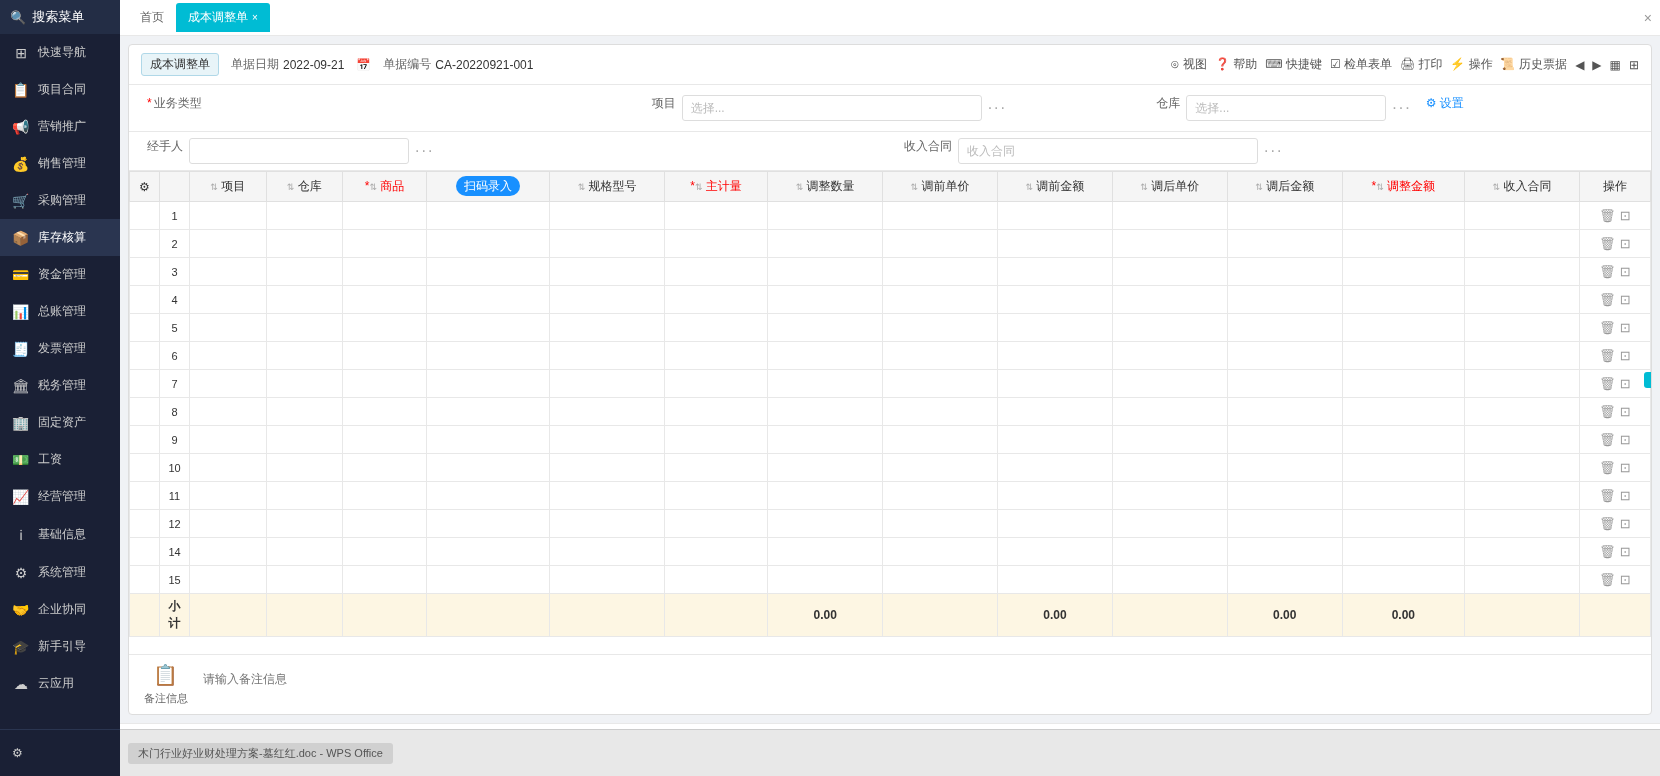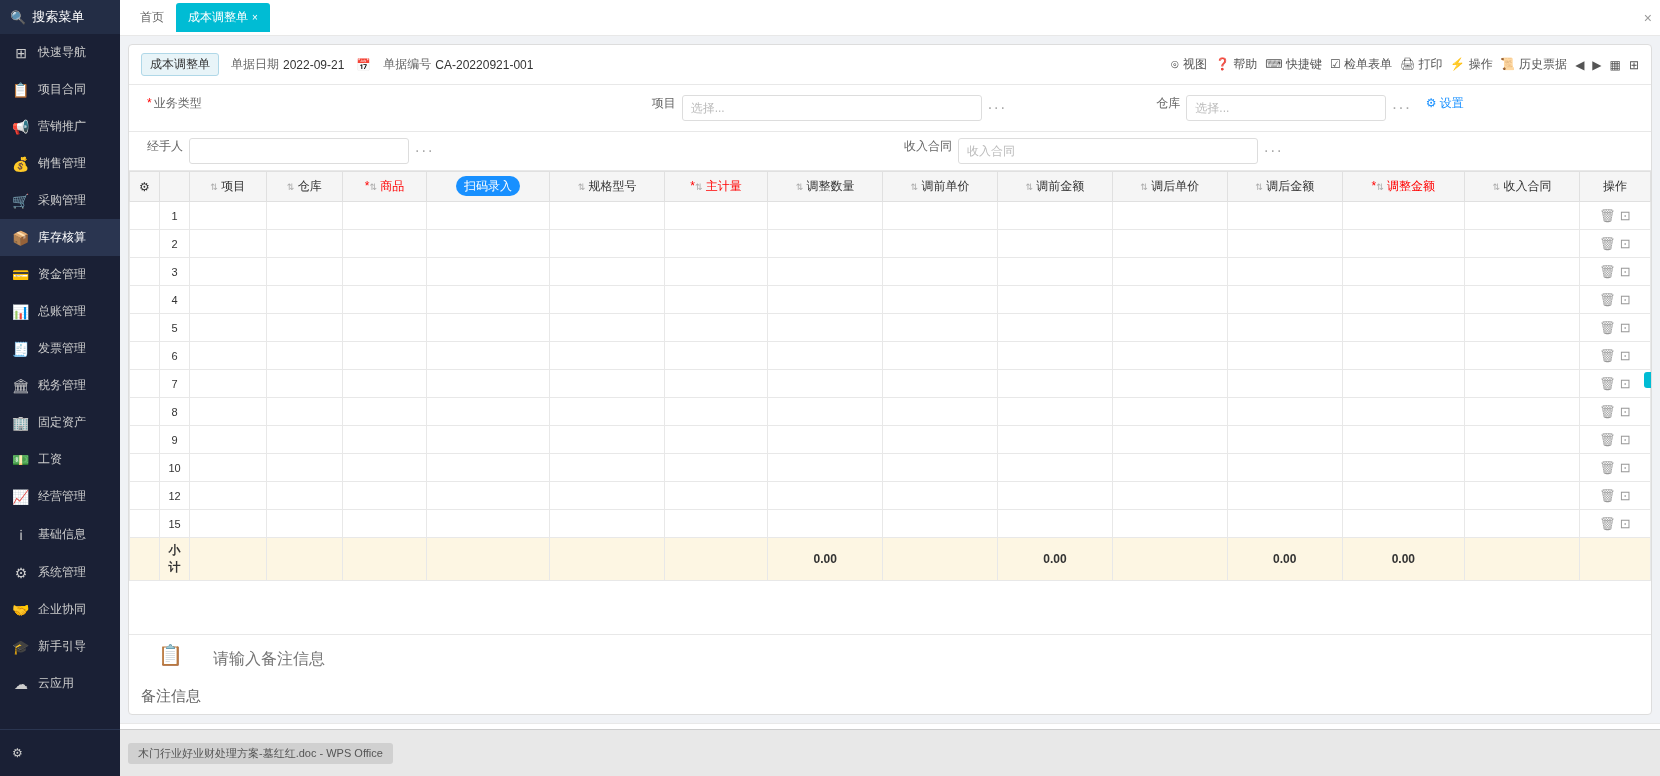--- a/index.html
+++ b/index.html
@@ -244,26 +244,26 @@
       display: flex;
       flex-direction: column;
       align-items: center;
       gap: 4px;
       min-width: 50px;
     }
     .remarks-icon {
       font-size: 20px;
       color: #555;
     }
-    .remarks-label { font-size: 15px; color: #666; margin-top: 16px; }
+    .remarks-label { font-size: 11px; color: #666; }
     .remarks-input {
       flex: 1;
       border: none;
       outline: none;
-      font-size: 16px;
+      font-size: 12px;
       color: #bbb;
       padding: 4px 0;
       background: transparent;
       min-height: 32px;
     }
 
     
     .bottom-actions {
       display: flex;
       justify-content: flex-end;
@@ -762,21 +762,67 @@
       <td></td>
       <td>
         <div class="action-icons">
           <span class="action-icon">🗑</span>
           <span class="action-icon">⊡</span>
         </div>
       </td>
     </tr>
             <tr>
       <td></td>
+      <td class="row-num">11</td>
+      <td></td>
+      <td></td>
+      <td></td>
+      <td></td>
+      <td></td>
+      <td></td>
+      <td></td>
+      <td></td>
+      <td></td>
+      <td></td>
+      <td></td>
+      <td></td>
+      <td></td>
+      <td>
+        <div class="action-icons">
+          <span class="action-icon">🗑</span>
+          <span class="action-icon">⊡</span>
+        </div>
+      </td>
+    </tr>
+            <tr>
+      <td></td>
       <td class="row-num">12</td>
+      <td></td>
+      <td></td>
+      <td></td>
+      <td></td>
+      <td></td>
+      <td></td>
+      <td></td>
+      <td></td>
+      <td></td>
+      <td></td>
+      <td></td>
+      <td></td>
+      <td></td>
+      <td>
+        <div class="action-icons">
+          <span class="action-icon">🗑</span>
+          <span class="action-icon">⊡</span>
+        </div>
+      </td>
+    </tr>
+            <tr>
+      <td></td>
+      <td class="row-num">14</td>
       <td></td>
       <td></td>
       <td></td>
       <td></td>
       <td></td>
       <td></td>
       <td></td>
       <td></td>
       <td></td>
       <td></td>

